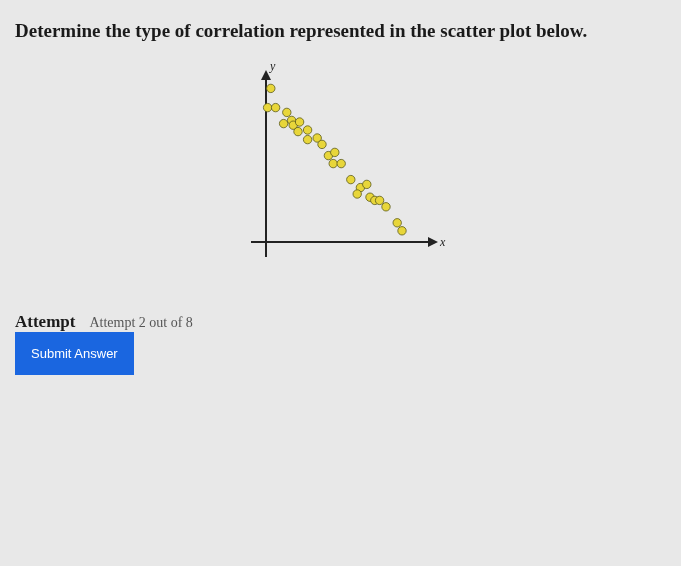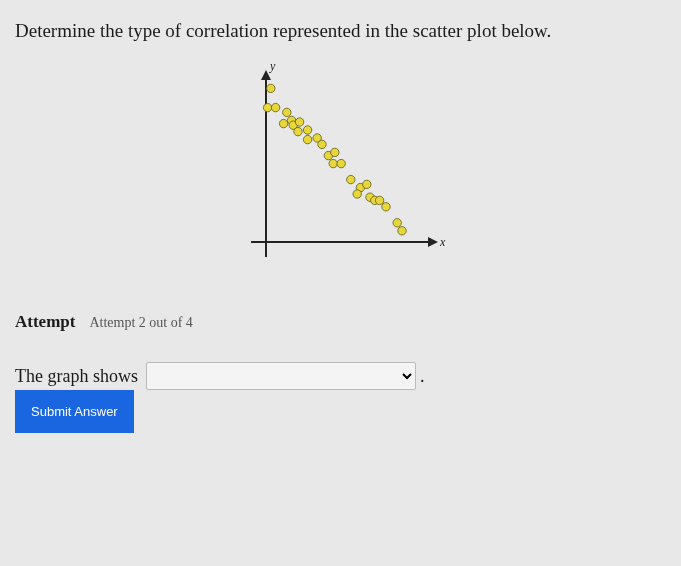--- a/index.html
+++ b/index.html
@@ -7,20 +7,21 @@
       font-family: Georgia, 'Times New Roman', serif;
       background: #e8e8e8;
       width: 681px;
       height: 566px;
       padding: 20px 15px;
       color: #1a1a1a;
     }
     .question {
       font-size: 19px;
       margin-bottom: 20px;
+      font-weight: bold;
     }
     .plot-container {
       display: flex;
       justify-content: center;
       margin: 10px 0 40px 0;
     }
     .plot {
       position: relative;
       width: 210px;
       height: 210px;
@@ -109,25 +110,18 @@
         <circle class="pt" cx="150" cy="144.8" r="4.2"></circle>
         <circle class="pt" cx="161.2" cy="160.8" r="4.2"></circle>
         <circle class="pt" cx="166" cy="168.8" r="4.2"></circle>
       </svg>
   </div>
 </div>
 
 <div class="answer-section">
   <div>
     <span class="answer-label">Attempt</span>
-    <span class="attempt">Attempt 2 out of 4</span>
+    <span class="attempt">Attempt 2 out of 8</span>
   </div>
 
-  <div class="response-row">
-    <span>The graph shows</span>
-    <select value="">
-      <option value=""></option>
-    </select>
-    <span class="period">.</span>
-  </div>
 
   <button class="submit-btn">Submit Answer</button>
 </div>
 
 </body></html>

